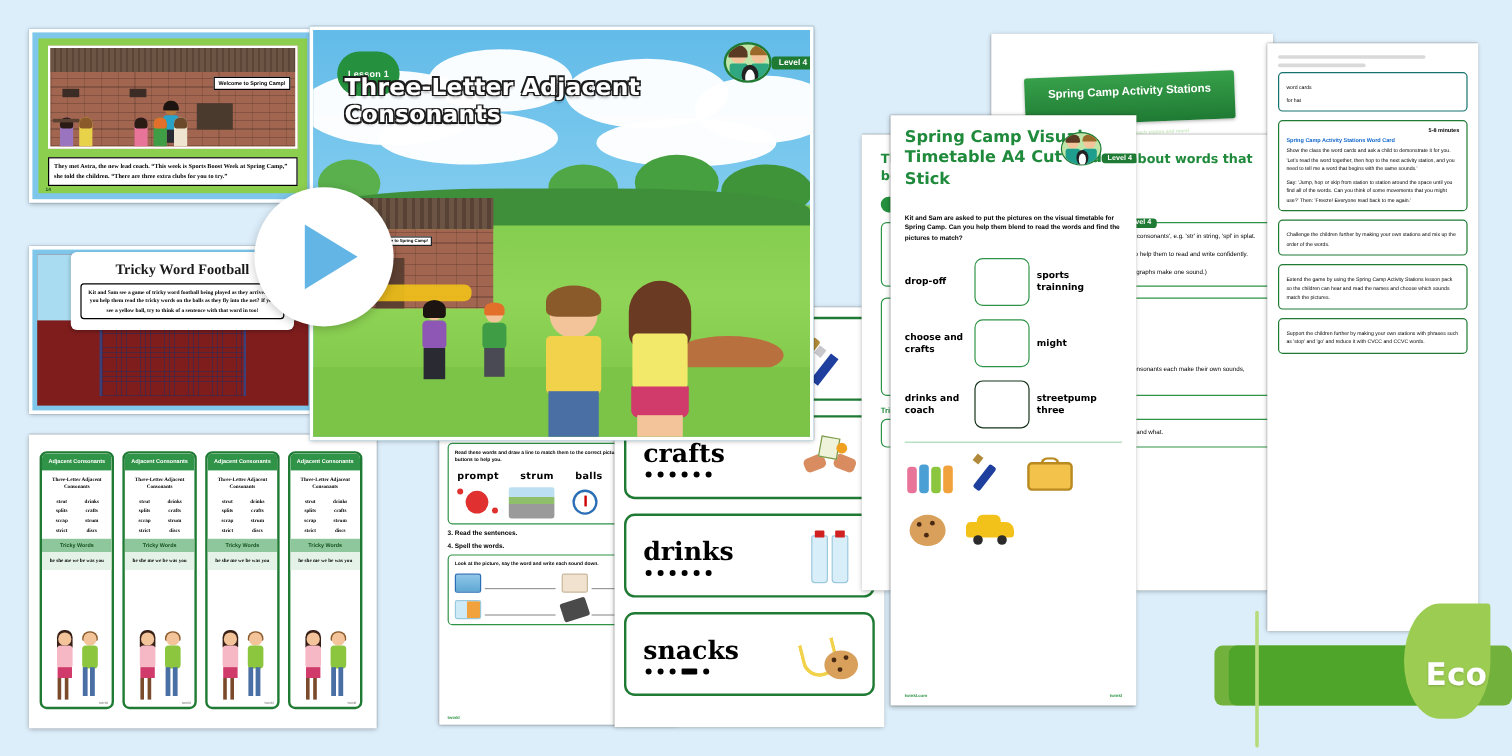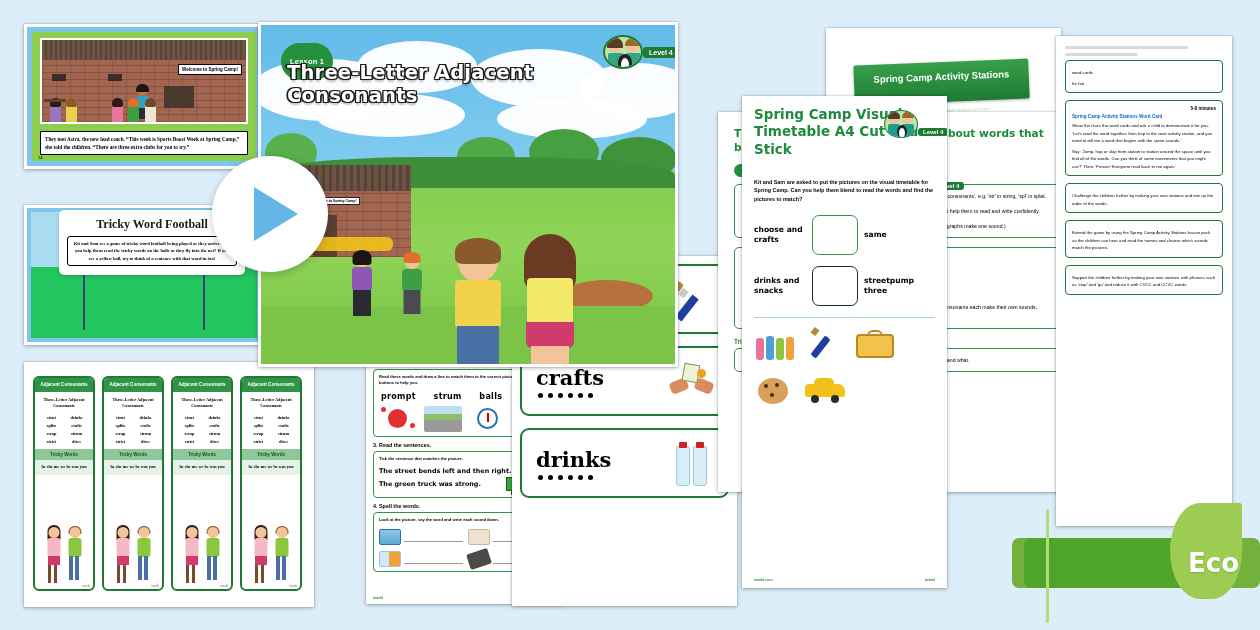--- a/index.html
+++ b/index.html
@@ -51,21 +51,21 @@
   .kid { position:absolute; bottom:0; width:11px; height:24px; border-radius:5px 5px 0 0; }
   .kid .hair { position:absolute; top:0; left:0; right:0; height:9px; border-radius:5px 5px 2px 2px; }
   .teacher { position:absolute; left:46%; bottom:3px; width:13px; height:34px; }
   .story-text { position:absolute; left:8px; right:8px; bottom:6px; background:#fff;
      border:1px solid #000; padding:3px 4px; font-size:5.2px; line-height:1.55;
      font-family:"Liberation Serif", serif; font-weight:bold; }
 
   
   #slide-football { left:24px; top:205px; width:240px; height:140px; border:3px solid #fff;
      background:#7ec6ea; }
-  .fb-inner { position:absolute; inset:4px; background:#22c55e; }
+  .fb-inner { position:absolute; inset:4px; background:#7f1d1d; }
   .fb-sky { position:absolute; left:0; right:0; top:0; height:44%; background:#a9dcf0; }
   .fb-card { position:absolute; left:28px; right:12px; top:-2px; background:#fff;
      border-radius:5px; padding:7px 8px 9px; box-shadow:0 1px 3px rgba(0,0,0,.25); }
   .fb-title { text-align:center; font-size:12px; font-weight:bold; color:#1a1a1a;
      font-family:"Liberation Serif", serif; }
   .fb-body { margin-top:4px; border:1px solid #000; border-radius:3px; padding:3px 5px;
      font-size:4.6px; line-height:1.6; text-align:center; font-weight:bold;
      font-family:"Liberation Serif", serif; }
   .goal { position:absolute; left:52px; bottom:8px; width:122px; height:58px;
      border:2px solid #3b3f7a; border-bottom:none;
@@ -469,32 +469,20 @@
         </div>
         <div class="ws-pic" style="position:relative">
           <div style="position:absolute;left:9px;top:2px;width:10px;height:10px;border-radius:50%;background:#f3c49a"></div>
           <div style="position:absolute;left:7px;top:11px;width:16px;height:13px;border-radius:3px;background:#3f8f3a"></div>
           <div style="position:absolute;left:18px;top:13px;width:11px;height:9px;border-radius:50%;background:#c68642"></div>
         </div>
       </div>
     </div>
 
     <div class="ws-qnum">3. Read the sentences.</div>
-    <div class="ws-box" style="position:relative">
-      <div class="ws-instr">Tick the sentence that matches the picture.</div>
-      <div class="ws-sent">The street bends left and then right.</div>
-      <div class="ws-sent">The green truck was strong.</div>
-      <div class="ws-truck">
-        <div style="position:absolute;left:0;top:2px;width:24px;height:14px;background:#3fa23f;border:1px solid #1e5e1e"></div>
-        <div style="position:absolute;left:24px;top:6px;width:14px;height:10px;background:#3fa23f;border:1px solid #1e5e1e"></div>
-        <div style="position:absolute;left:27px;top:8px;width:8px;height:5px;background:#cfe8f5"></div>
-        <div style="position:absolute;left:5px;top:15px;width:6px;height:6px;border-radius:50%;background:#2a2a2a"></div>
-        <div style="position:absolute;left:27px;top:15px;width:6px;height:6px;border-radius:50%;background:#2a2a2a"></div>
-      </div>
-    </div>
 
     <div class="ws-qnum">4. Spell the words.</div>
     <div class="ws-box">
       <div class="ws-instr">Look at the picture, say the word and write each sound down.</div>
       <div class="ws-spell">
         <div class="sp-item">
           <div class="sp-thumb" style="background:linear-gradient(#8fc6e8,#5fa7d4);border:1px solid #2a6fb5"></div>
           <div class="sp-line"></div>
         </div>
         <div class="sp-item">
@@ -564,20 +552,37 @@
         <span class="dot"></span>
       </div>
       <div class="wc-pic">
         <div style="position:absolute;left:9px;top:4px;width:14px;height:40px;background:#d8eef8;border:1px solid #9dc9de;border-radius:2px 2px 3px 3px"></div>
         <div style="position:absolute;left:12px;top:0;width:8px;height:6px;background:#d02020;border-radius:1px"></div>
         <div style="position:absolute;left:26px;top:4px;width:14px;height:40px;background:#d8eef8;border:1px solid #9dc9de;border-radius:2px 2px 3px 3px"></div>
         <div style="position:absolute;left:29px;top:0;width:8px;height:6px;background:#d02020;border-radius:1px"></div>
       </div>
     </div>
 
+    <div class="wc">
+      <div class="wc-word">snacks</div>
+      <div class="wc-dots">
+        <span class="dot"></span>
+        <span class="dot"></span>
+        <span class="dot"></span>
+        <span class="dash"></span>
+        <span class="dot"></span>
+      </div>
+      <div class="wc-pic">
+        <div style="position:absolute;left:1px;top:10px;width:30px;height:30px;border-radius:0 0 50% 50%;border:3px solid #f2d24a;border-top:none;transform:rotate(-14deg)"></div>
+        <div style="position:absolute;left:20px;top:18px;width:28px;height:24px;border-radius:50%;background:#d8a05a"></div>
+        <div style="position:absolute;left:26px;top:24px;width:4px;height:4px;border-radius:50%;background:#4a2a14"></div>
+        <div style="position:absolute;left:36px;top:22px;width:4px;height:4px;border-radius:50%;background:#4a2a14"></div>
+        <div style="position:absolute;left:31px;top:32px;width:4px;height:4px;border-radius:50%;background:#4a2a14"></div>
+      </div>
+    </div>
   </div>
 
   <div class="card" id="sheet-stations">
     <div class="st-banner">
       <div class="t">Spring Camp Activity Stations</div>
       <div class="s">Try to hop, skip or jump to each station and more!</div>
     </div>
   </div>
 
   <div class="card" id="sheet-parent">
@@ -651,26 +656,31 @@
         <div style="position:absolute;left:12px;top:14px;width:10px;height:13px;border-radius:50%;background:#222"></div>
         <div style="position:absolute;left:14px;top:17px;width:6px;height:10px;border-radius:50%;background:#fff"></div>
       </div>
     </div>
     <div class="lvl-badge" style="left:176px;top:32px">Level 4</div>
 
     <div class="tt-intro">Kit and Sam are asked to put the pictures on the visual timetable for Spring Camp. Can you help them blend to read the words and find the pictures to match?</div>
 
     <div class="tt-grid">
       <div class="tt-row">
+        <span class="tt-label">drop-off</span>
+        <span class="tt-slot"></span>
+        <span class="tt-label">sports trainning</span>
+      </div>
+      <div class="tt-row">
         <span class="tt-label">choose and crafts</span>
         <span class="tt-slot"></span>
-        <span class="tt-label">same</span>
+        <span class="tt-label">might</span>
       </div>
       <div class="tt-row">
-        <span class="tt-label">drinks and snacks</span>
+        <span class="tt-label">drinks and coach</span>
         <span class="tt-slot dark"></span>
         <span class="tt-label">streetpump three</span>
       </div>
     </div>
 
     <div class="tt-divider"></div>
     <div class="tt-cutouts">
       <div class="cut" style="position:relative">
         <div style="position:absolute;left:2px;bottom:4px;width:8px;height:22px;background:#e8749a;border-radius:3px"></div>
         <div style="position:absolute;left:12px;bottom:4px;width:8px;height:24px;background:#4a9fd4;border-radius:3px"></div>

